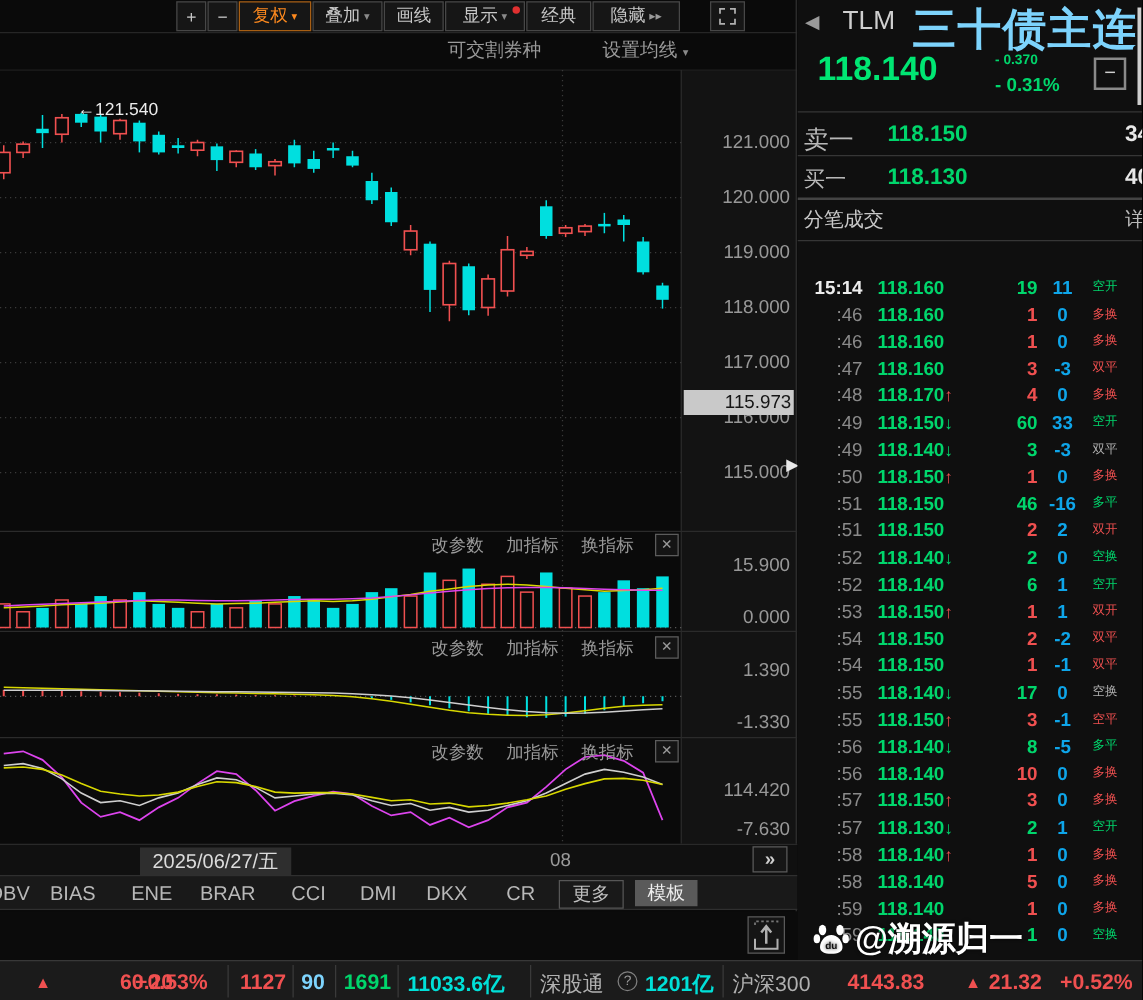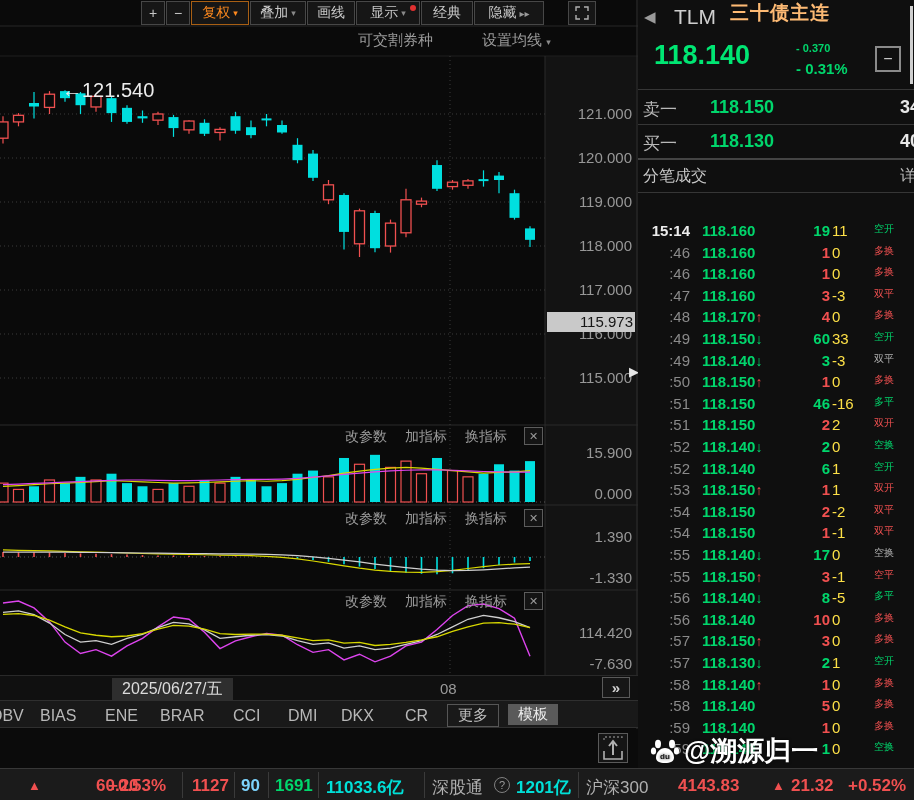--- a/index.html
+++ b/index.html
@@ -28,21 +28,21 @@
           font-size:11px; text-align:center; line-height:16px; background:#141414; }
   
   .rp { position:absolute; left:638px; top:0; width:276px; height:768px; background:#0f0f0f; overflow:hidden; }
   .rp .divider { position:absolute; left:0; width:276px; height:1px; background:#363636; }
   .grn { color:#00d66c; } .red2 { color:#f05050; }
   .trow { position:absolute; left:0; width:276px; height:22px; font-size:15px; }
   .trow .t  { position:absolute; left:0; width:52px; text-align:right; color:#8a8a8a; }
   .trow .p  { position:absolute; left:64px; font-weight:bold; color:#00d66c; }
   .trow .ar { font-weight:bold; font-size:14px; }
   .trow .v  { position:absolute; left:128px; width:64px; text-align:right; font-weight:bold; }
-  .trow .d  { position:absolute; left:194px; width:36px; text-align:left; font-weight:normal; color:#fde047; }
+  .trow .d  { position:absolute; left:194px; width:36px; text-align:center; font-weight:bold; color:#0ea5e9; }
   .trow .f  { position:absolute; left:236px; font-size:10px; }
   
   .bbar { position:absolute; left:0; top:768px; width:914px; height:32px; background:#1b1b1b;
           border-top:1px solid #383838; font-size:17px; font-weight:bold; }
   .bbar span { position:absolute; top:7px; white-space:nowrap; }
   .vsep { position:absolute; top:3px; width:1px; height:26px; background:#3a3a3a; }
   .tabtxt { position:absolute; top:6px; color:#b8b8b8; font-size:16px; }
   .qicon { display:inline-block; width:16px; height:16px; border:1px solid #808080; border-radius:50%;
            color:#9a9a9a; font-size:11px; line-height:14px; text-align:center; font-weight:normal; }
   .wm { position:absolute; left:650px; top:733px; z-index:9; display:flex; align-items:center; gap:4px;
@@ -257,21 +257,21 @@
         <g stroke="#b0b0b0" stroke-width="1.4" fill="none">
           <path d="M1,5 L1,1 L5,1 M9,1 L13,1 L13,5 M13,9 L13,13 L9,13 M5,13 L1,13 L1,9"></path>
         </g>
         </svg>
       </div>
   </div>
 
   <div class="subtxt" style="left:358px;">可交割券种</div>
   <div class="subtxt" style="left:482px;"><span>设置均线</span> <span style="font-size:9px;color:#8a8a8a;">▾</span></div>
 
-  <div class="abs" style="left:62px;top:79px;color:#ececec;font-size:20px;">←121.540</div>
+  <div class="abs" style="left:62px;top:79px;color:#ececec;font-size:14px;">←121.540</div>
 
   <div id="yaxis">
       <div class="axlabel" style="top: 105px;">121.000</div>
       <div class="axlabel" style="top: 149px;">120.000</div>
       <div class="axlabel" style="top: 193px;">119.000</div>
       <div class="axlabel" style="top: 237px;">118.000</div>
       <div class="axlabel" style="top: 281px;">117.000</div>
       <div class="axlabel" style="top: 325px;">116.000</div>
       <div class="axlabel" style="top: 369px;">115.000</div>
     </div>
@@ -326,29 +326,29 @@
       <svg width="28" height="28" viewBox="0 0 28 28">
         <path d="M14,21 L14,8 M10,12 L14,7 L18,12" stroke="#b0b0b0" stroke-width="2" fill="none"></path>
         <path d="M5,6 L5,3 L23,3 L23,6" stroke="#777" stroke-width="1.4" fill="none" stroke-dasharray="2,2"></path>
         <path d="M5,17 L5,25 L23,25 L23,17" stroke="#b0b0b0" stroke-width="1.6" fill="none"></path>
       </svg></div>
   </div>
 
   <div class="rp">
     <div class="abs" style="left:6px;top:8px;color:#9a9a9a;font-size:15px;">◀</div>
     <div class="abs" style="left:36px;top:5px;color:#cfcfcf;font-size:21px;">TLM</div>
-    <div class="abs" style="left:92px;top:0px;color:#fdba74;font-size:19px;font-weight:bold;letter-spacing:1px;">三十债主连</div>
+    <div class="abs" style="left:92px;top:0px;color:#7dd3fc;font-size:35px;font-weight:bold;letter-spacing:1px;">三十债主连</div>
     <div class="abs" style="left:16px;top:40px;color:#00e673;font-size:27px;font-weight:bold;">118.140</div>
     <div class="abs" style="left:158px;top:42px;color:#00d66c;font-size:11px;font-weight:bold;">- 0.370</div>
     <div class="abs" style="left:158px;top:60px;color:#00d66c;font-size:15px;font-weight:bold;">- 0.31%</div>
     <div class="abs" style="left:237px;top:46px;width:26px;height:26px;border:2px solid #8a8a8a;color:#cfcfcf;font-size:16px;text-align:center;line-height:22px;">−</div>
     <div class="abs" style="left:272px;top:6px;width:3px;height:78px;background:#cfcfcf;"></div>
 
     <div class="divider" style="top:89px;"></div>
-    <div class="abs" style="left:5px;top:98px;color:#b8b8b8;font-size:17px;">卖一</div>
+    <div class="abs" style="left:5px;top:98px;color:#b8b8b8;font-size:20px;">卖一</div>
     <div class="abs" style="left:72px;top:97px;color:#00d66c;font-size:18px;font-weight:bold;">118.150</div>
     <div class="abs" style="left:262px;top:97px;color:#e8e8e8;font-size:18px;font-weight:bold;">34</div>
     <div class="divider" style="top:124px;"></div>
     <div class="abs" style="left:5px;top:132px;color:#b8b8b8;font-size:17px;">买一</div>
     <div class="abs" style="left:72px;top:131px;color:#00d66c;font-size:18px;font-weight:bold;">118.130</div>
     <div class="abs" style="left:262px;top:131px;color:#e8e8e8;font-size:18px;font-weight:bold;">40</div>
     <div class="divider" style="top:158px;height:2px;background:#444;"></div>
 
     <div class="abs" style="left:5px;top:166px;color:#c8c8c8;font-size:16px;">分笔成交</div>
     <div class="abs" style="left:262px;top:166px;color:#b8b8b8;font-size:16px;white-space:nowrap;">详情</div>

